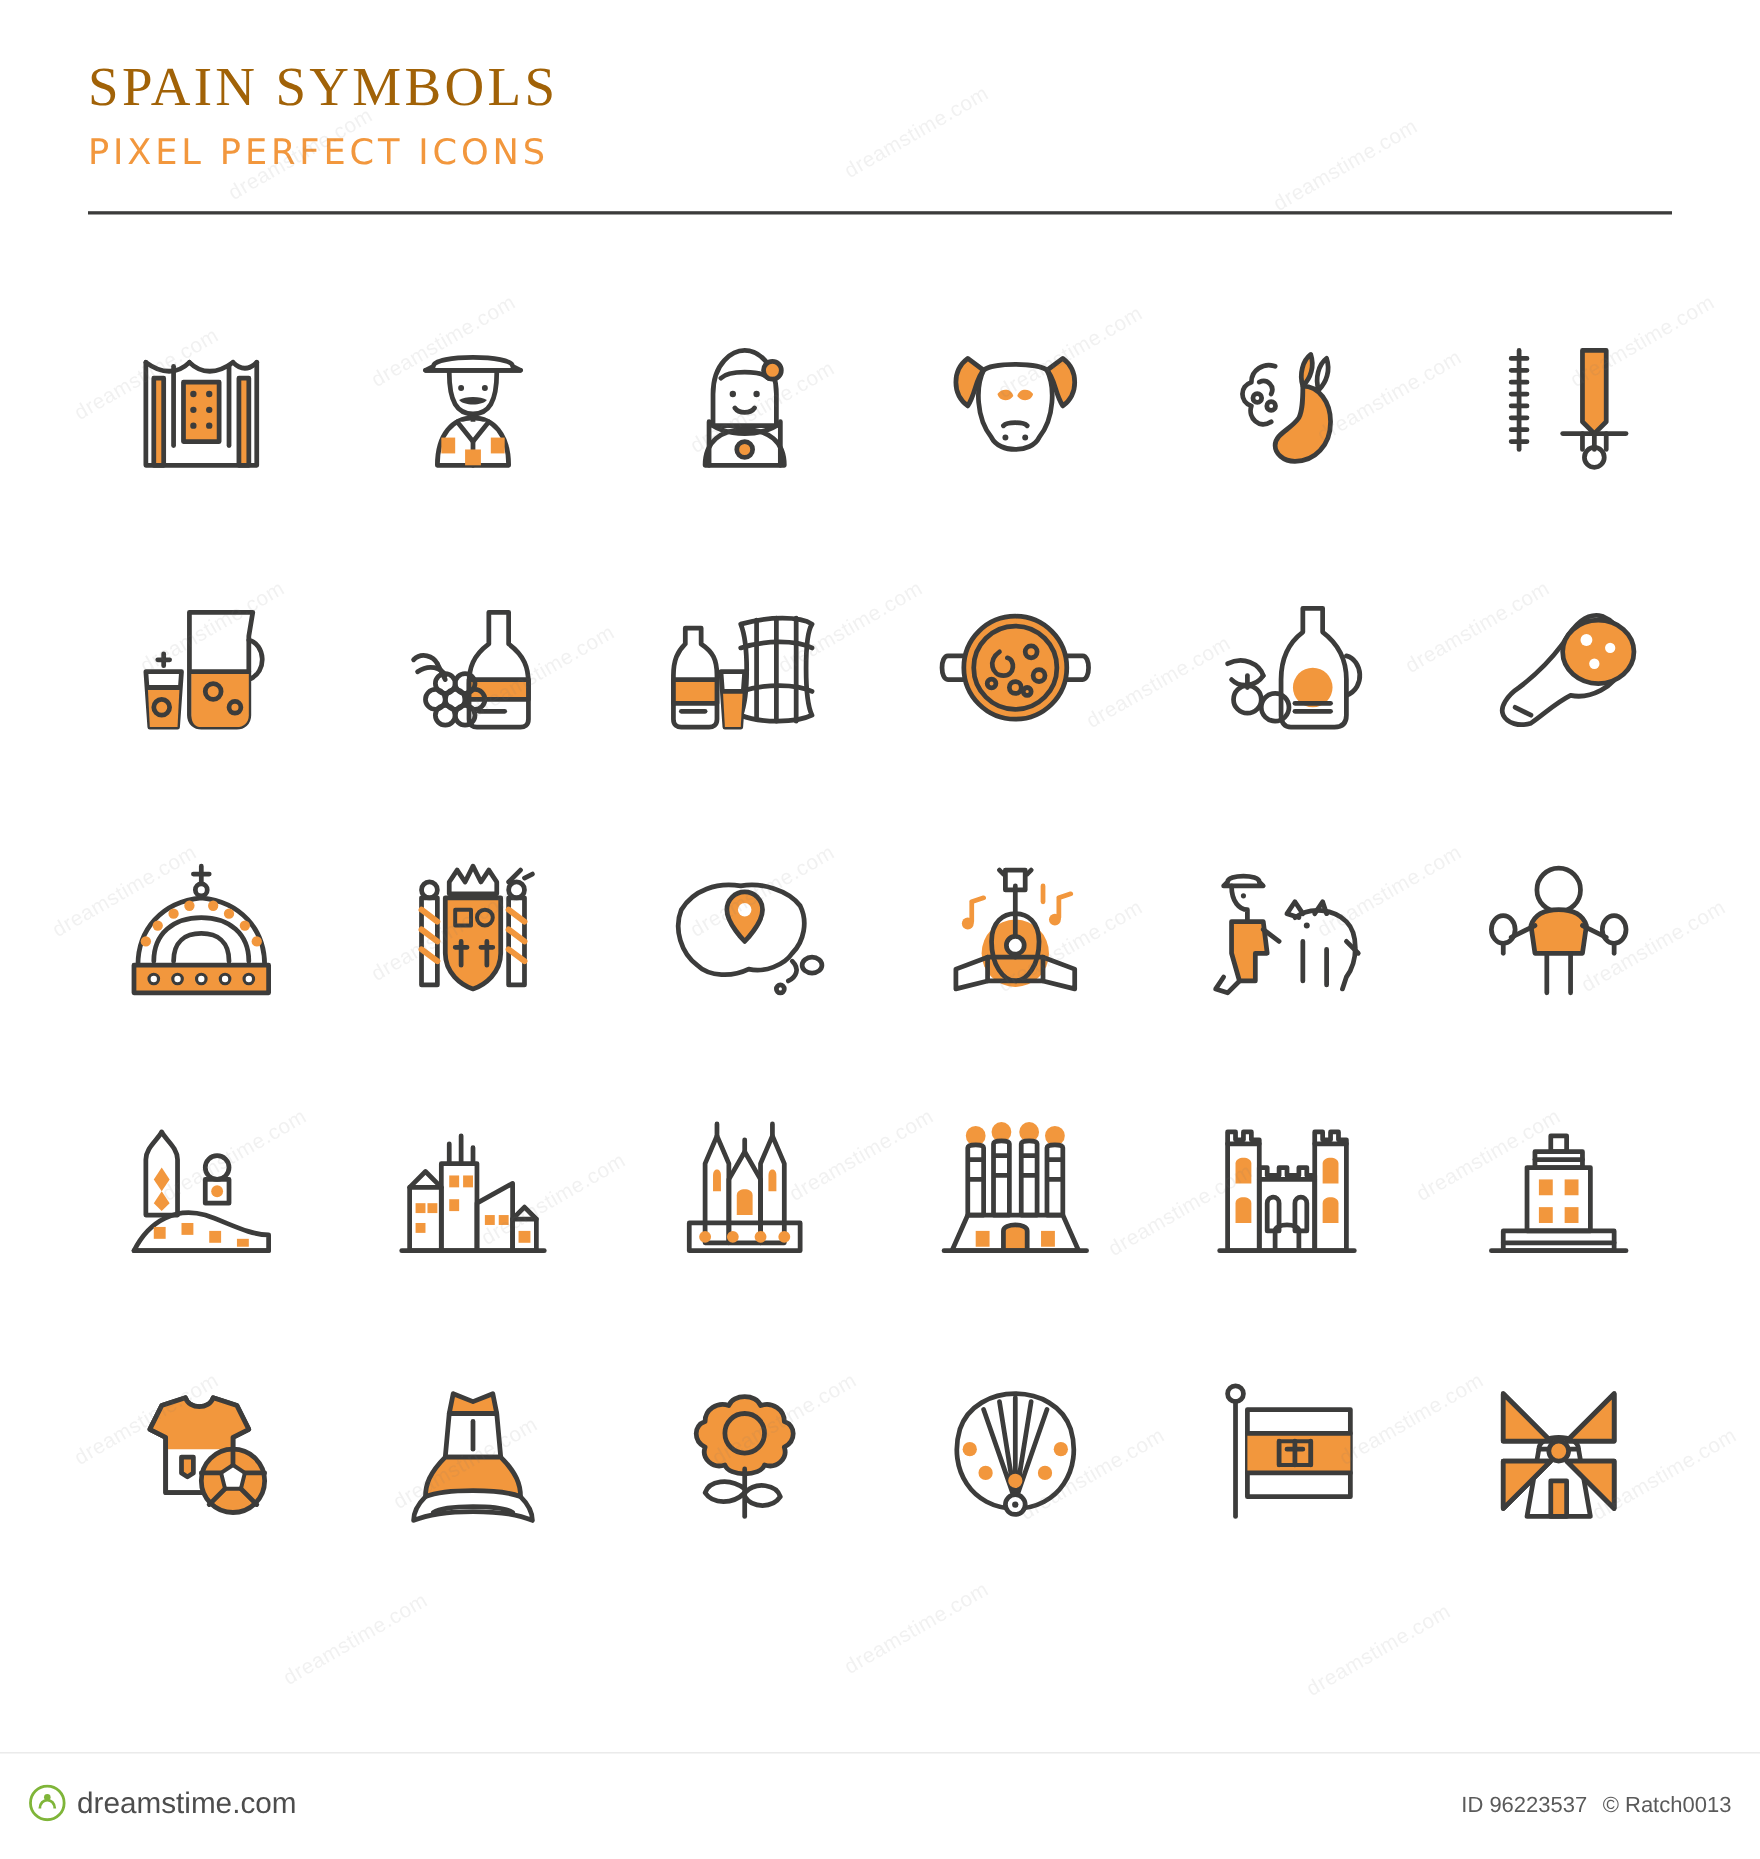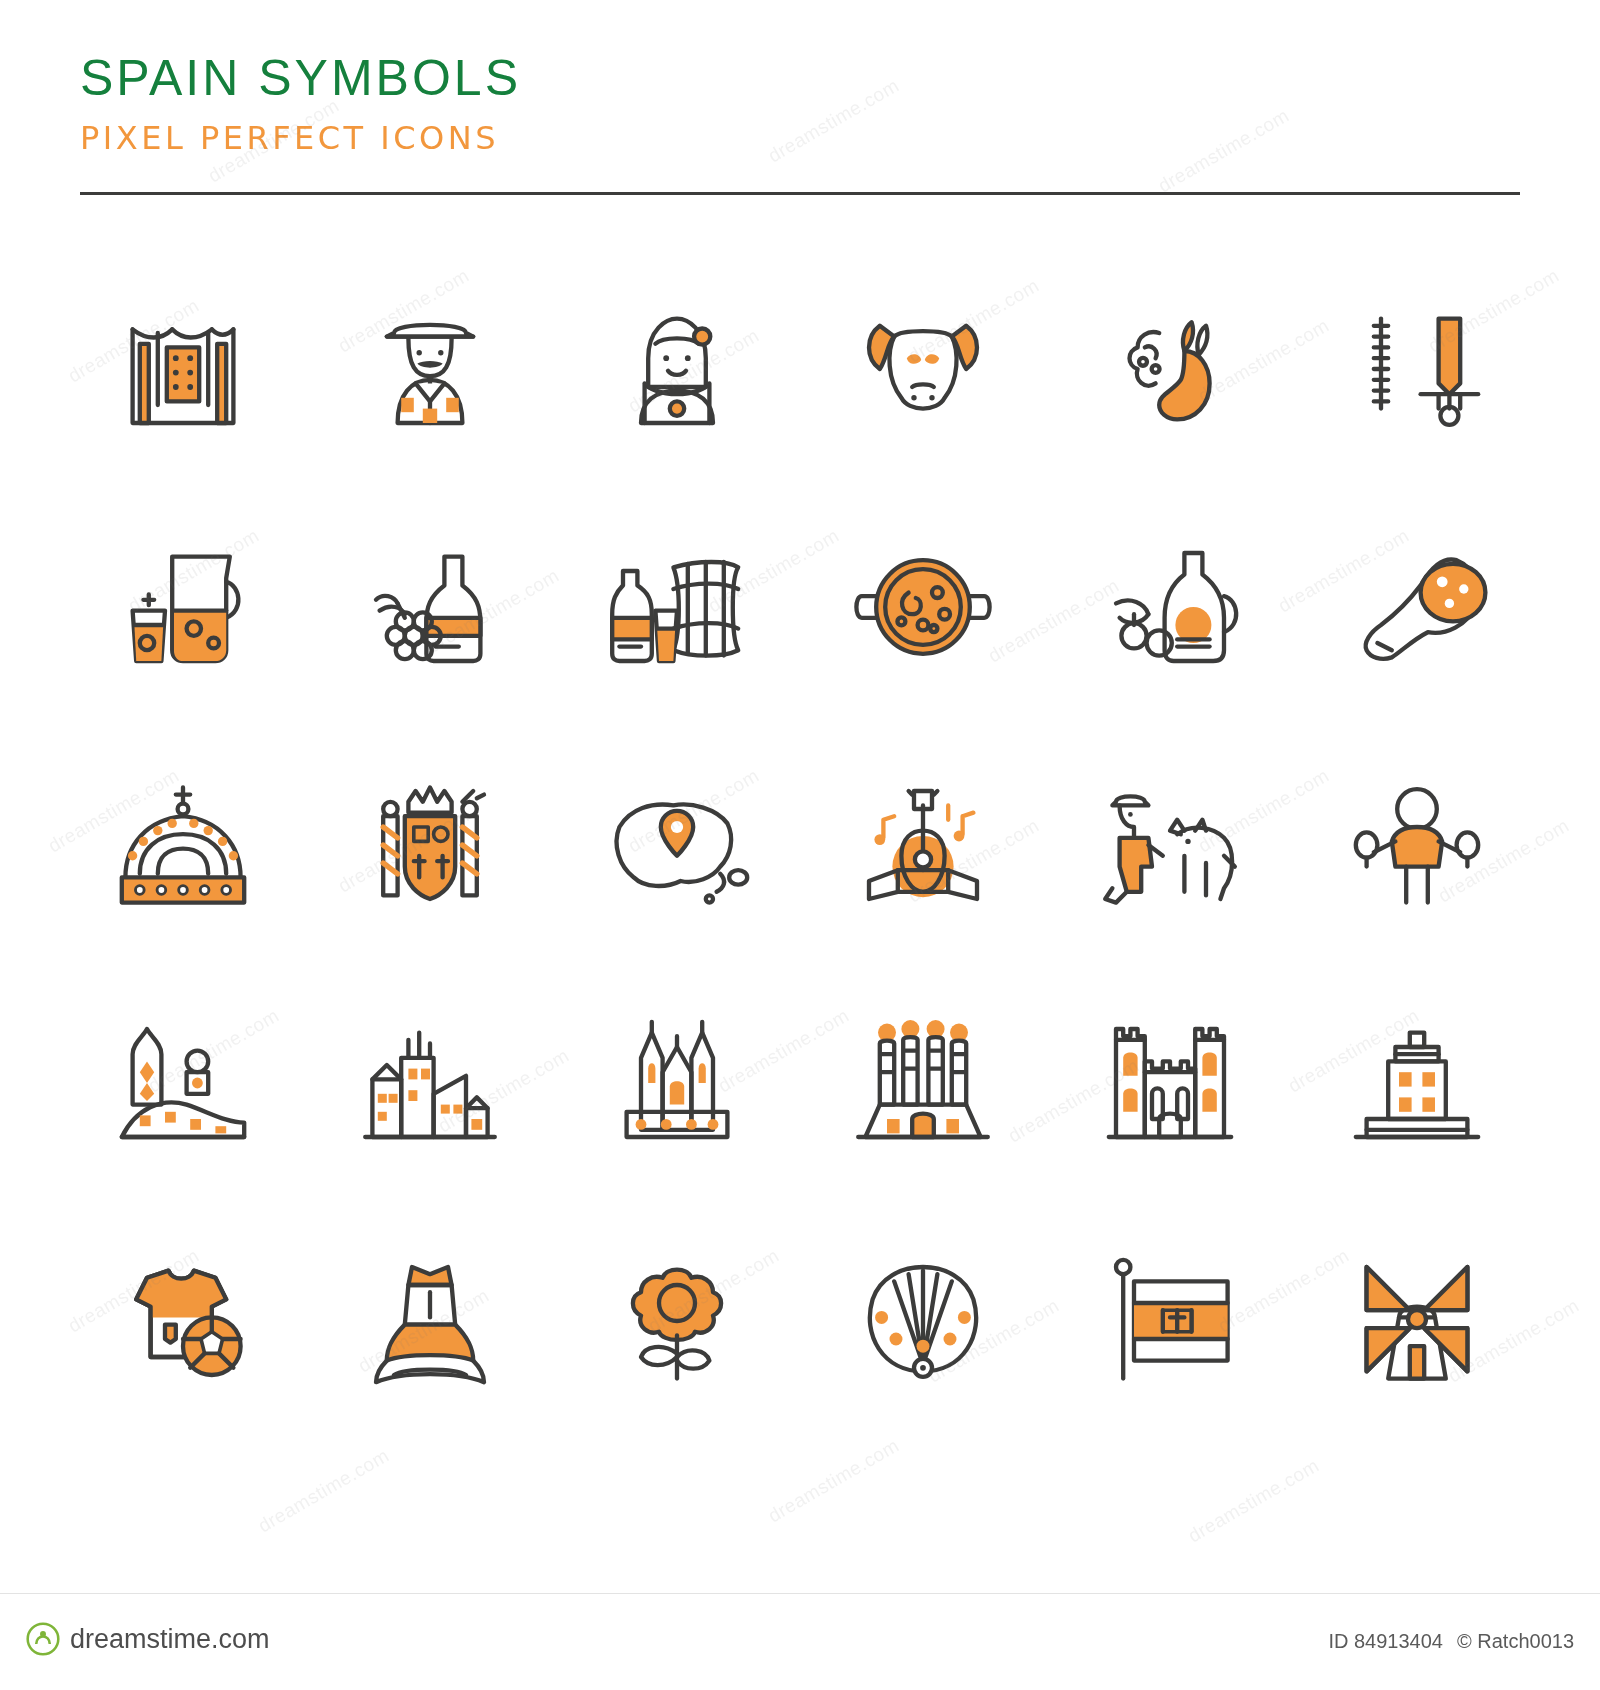--- a/index.html
+++ b/index.html
@@ -22,23 +22,23 @@
   
   .header {
     position: absolute;
     left: 80px;
     top: 52px;
     width: 1440px;
   }
   .title {
     font-size: 50px;
     letter-spacing: 3px;
-    color: #15803d;
+    color: #a16207;
     font-weight: 400;
-    font-family: Liberation Sans, sans-serif;
+    font-family: Liberation Serif, serif;
     line-height: 1.05;
   }
   .subtitle {
     margin-top: 14px;
     font-size: 32px;
     letter-spacing: 3.5px;
     color: #f2973d;
     font-family: "DejaVu Sans", sans-serif;
   }
   .rule {
@@ -682,18 +682,18 @@
   <div class="footer">
     <div class="brand">
       <svg class="brand-mark" viewBox="0 0 40 40">
         <circle cx="20" cy="20" r="18" fill="none" stroke="#7fb539" stroke-width="3"></circle>
         <path d="M12 26 C12 14 28 14 28 26" fill="none" stroke="#7fb539" stroke-width="3"></path>
         <circle cx="20" cy="14" r="3.5" fill="#7fb539"></circle>
       </svg>
       <span class="brand-text">dreamstime.com</span>
     </div>
     <div class="credit">
-      <span>ID 84913404</span>
+      <span>ID 96223537</span>
       <span>© Ratch0013</span>
     </div>
   </div>
 
 </div>
 
 </body></html>

